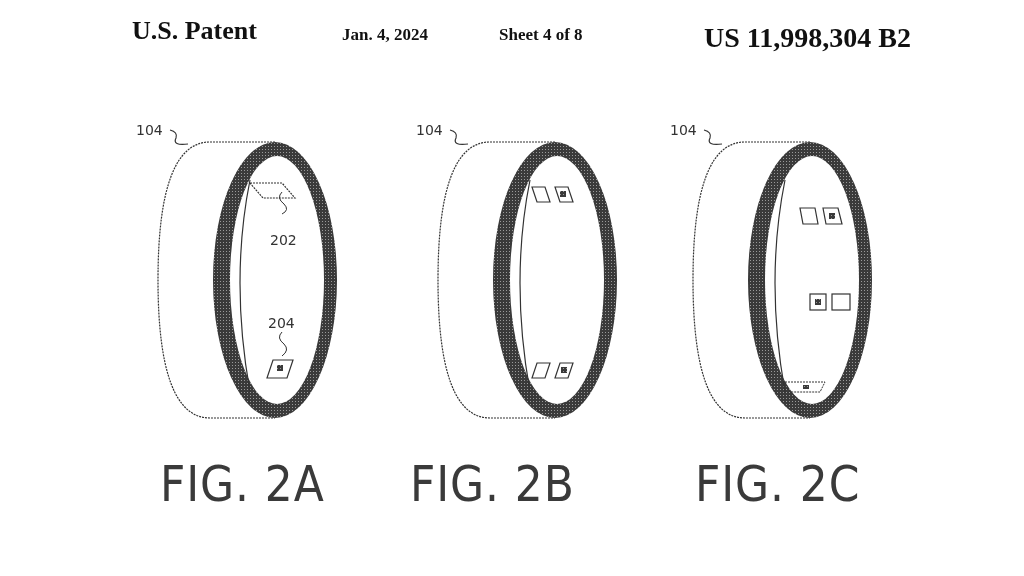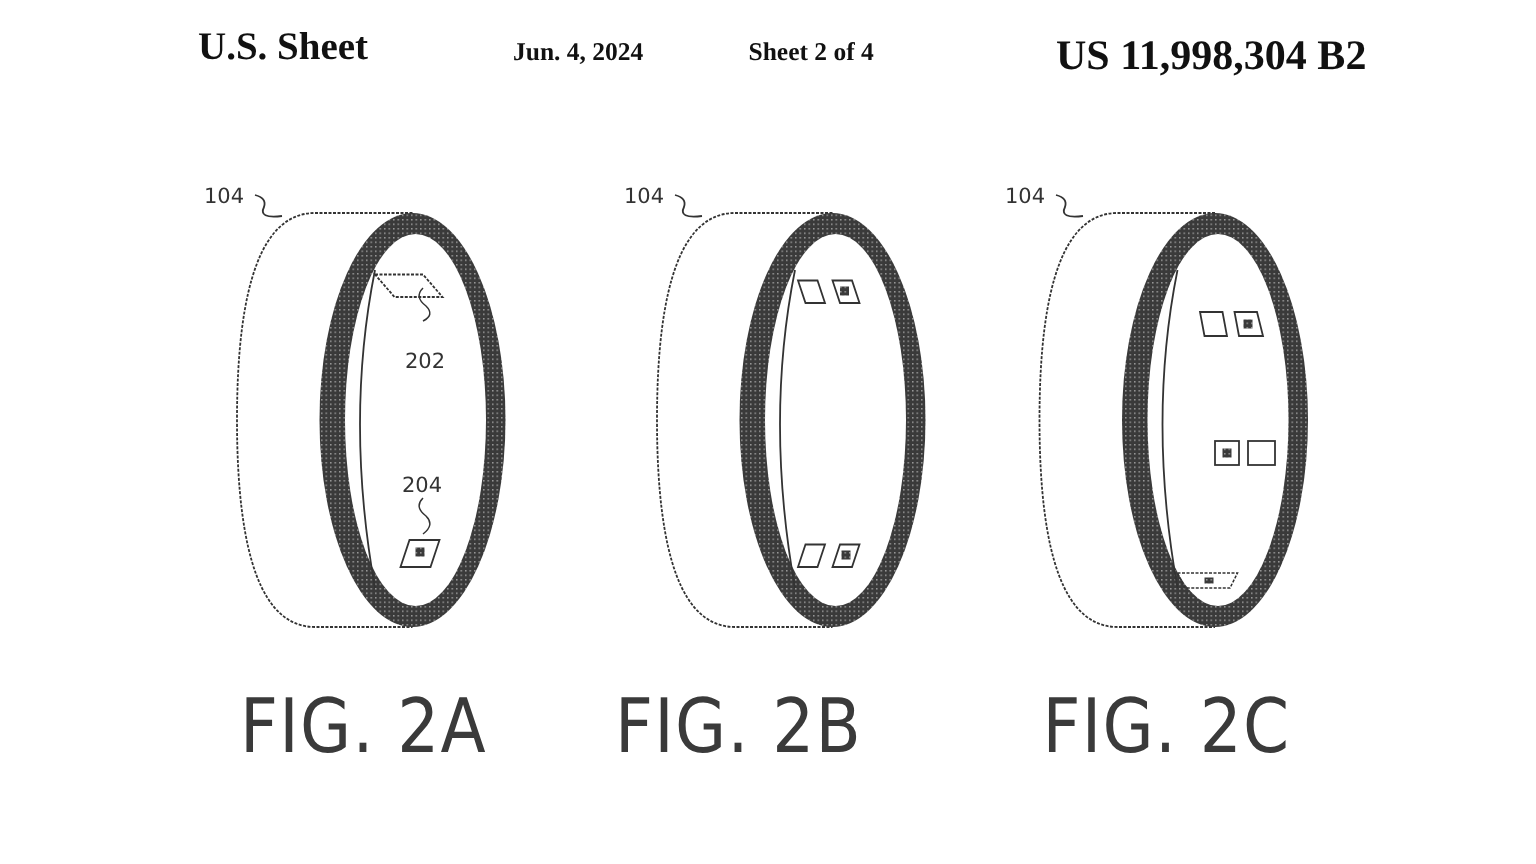--- a/index.html
+++ b/index.html
@@ -9,23 +9,23 @@
   .hdr-date { left:342px; font-size:17px; top:25px; }
   .hdr-sheet { left:499px; font-size:17px; top:25px; }
   .hdr-num { left:704px; font-size:28px; top:22px; }
   svg.fig { position:absolute; top:110px; }
   .ref { font-family:"DejaVu Sans", sans-serif; font-size:14px; fill:#333; }
   .caption { position:absolute; top:455px; font-family:"DejaVu Sans", sans-serif; font-size:50px; color:#3a3a3a; letter-spacing:1px; transform:scaleX(0.88); transform-origin:left top; }
 </style>
 </head>
 <body>
 
-<div class="hdr hdr-title">U.S. Sheet</div>
-<div class="hdr hdr-date">Jun. 4, 2024</div>
-<div class="hdr hdr-sheet">Sheet 2 of 4</div>
+<div class="hdr hdr-title">U.S. Patent</div>
+<div class="hdr hdr-date">Jan. 4, 2024</div>
+<div class="hdr hdr-sheet">Sheet 4 of 8</div>
 <div class="hdr hdr-num">US 11,998,304 B2</div>
 
 <svg class="fig" style="left:130px" width="230" height="320" viewBox="0 0 230 320">
   <defs>
     <pattern id="hatch" width="3" height="3" patternUnits="userSpaceOnUse">
       <rect width="3" height="3" fill="#3a3a3a"></rect>
         <rect width="1" height="1" fill="#9a9a9a"></rect>
     </pattern>
   </defs>
   <text class="ref" x="6" y="25">104</text>

